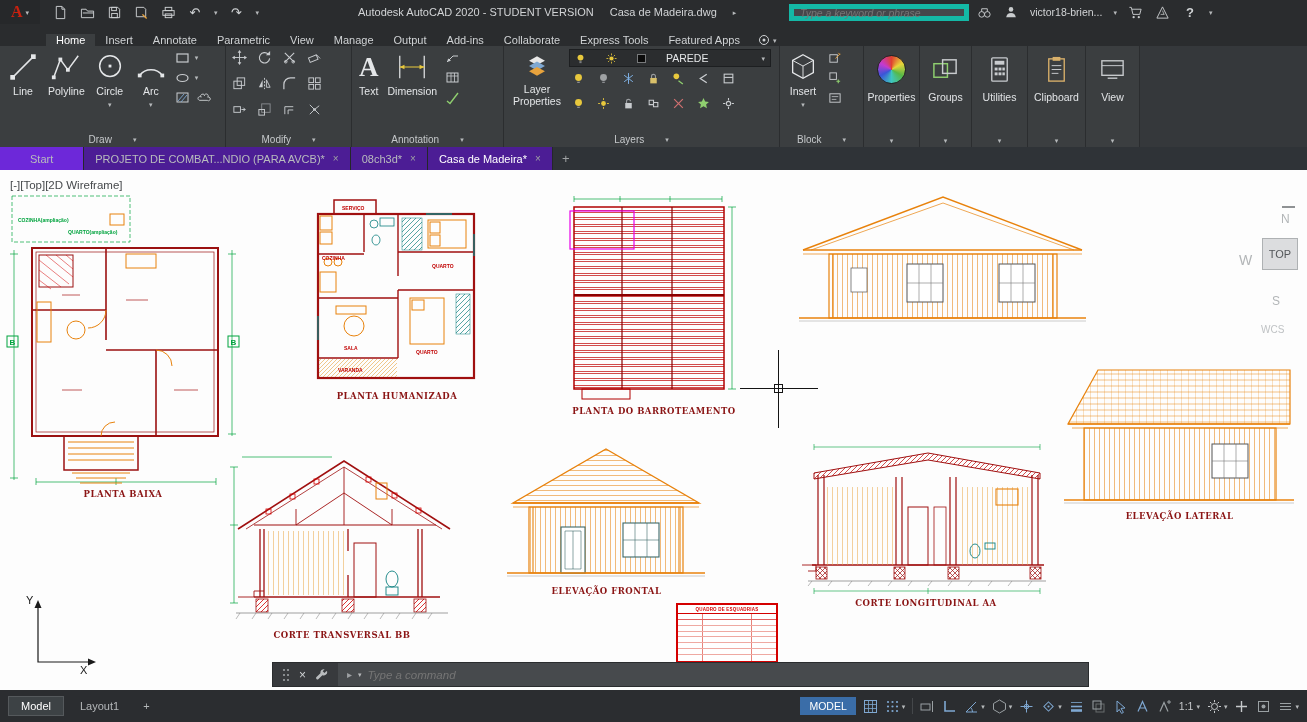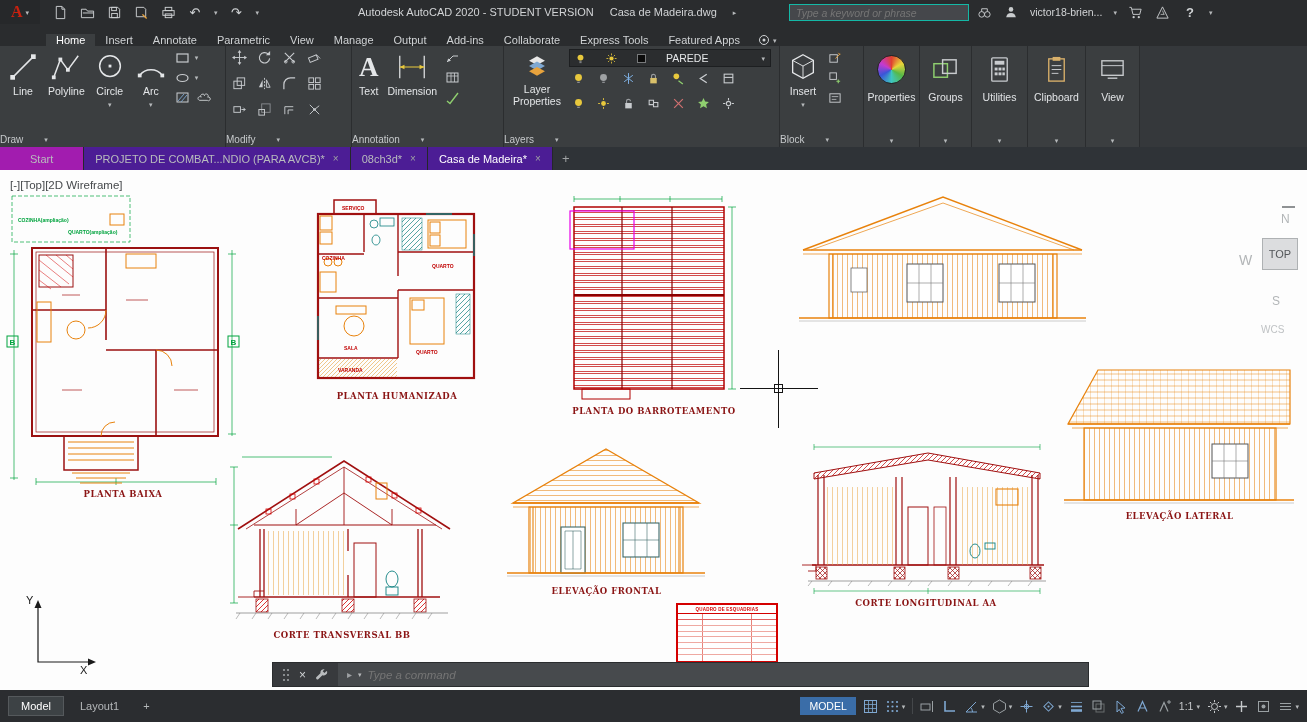--- a/index.html
+++ b/index.html
@@ -7,51 +7,51 @@
 #app{position:relative;width:1307px;height:722px;overflow:hidden;background:#2a2c2e;font-family:"Liberation Sans",sans-serif}
 svg{display:block}
 .caret{font-size:7px;color:#b6b9bb;line-height:1}
 
 .titlebar{position:absolute;left:0;top:0;width:100%;height:24px;background:#2a2c2e;display:flex;align-items:center;color:#cfd2d4;font-size:11px}
 .logo{width:40px;height:24px;background:#26282a;display:flex;align-items:center;justify-content:center;gap:3px;cursor:pointer}
 .logo-a{color:#c8210f;font-family:"Liberation Serif",serif;font-weight:700;font-size:16px;line-height:1}
 .qat{display:flex;align-items:center;gap:11px;margin-left:12px}
 .qi{width:16px;height:16px;display:flex;align-items:center;justify-content:center;cursor:pointer;color:#cfd2d4;font-size:13px}
 .tb-title{position:absolute;left:358px;top:0;height:24px;display:flex;gap:16px;align-items:center;white-space:nowrap;color:#d2d4d6}
-.search{position:absolute;left:789px;top:4px;width:180px;height:17px;background:#45474b;border:1px solid #14b8a6;display:flex;align-items:center}
+.search{position:absolute;left:789px;top:4px;width:180px;height:17px;background:#45474b;border:5px solid #14b8a6;display:flex;align-items:center}
 .search input{flex:1;background:transparent;border:none;outline:none;color:#a9acae;font-style:italic;font-size:10.5px;padding:0 6px;font-family:"Liberation Sans",sans-serif}
 .tb-icons{position:absolute;left:976px;top:0;height:24px;display:flex;align-items:center;gap:11px}
 .username{max-width:96px;overflow:hidden;white-space:nowrap;font-size:10.5px;color:#d2d4d6}
 
 .rtabs{position:absolute;left:0;top:24px;width:100%;height:22px;background:#2a2c2e;display:flex;align-items:flex-end;padding-left:46px;font-size:11px;color:#d0d3d5}
 .rtab{display:flex;align-items:center;padding:0 10px;cursor:pointer}
 .rtab.active{background:#3b3e40;color:#fff}
 .rtab-extra{display:flex;align-items:center;gap:3px;margin-left:8px;color:#cfd2d4;cursor:pointer}
 
 .ribbon{position:absolute;left:0;top:46px;width:100%;height:101px;background:#3b3e40;display:flex}
 .rpanel{height:101px;background:#3b3e40;border-right:1px solid #2b2d2f;display:flex;flex-direction:column;flex:none}
 .rp-body{flex:1;display:flex;padding:3px 4px 0;gap:3px}
-.rp-label{height:16px;display:flex;align-items:center;justify-content:flex-start;gap:21px;font-size:10px;color:#c6c9cb;cursor:pointer}
+.rp-label{height:16px;display:flex;align-items:center;justify-content:center;gap:21px;font-size:10px;color:#c6c9cb;cursor:pointer}
 .bigbtn{display:flex;flex-direction:column;align-items:center;gap:3px;padding:2px 3px;color:#e4e6e8;font-size:10.5px;cursor:pointer;text-align:center;line-height:1.1}
 .mini{width:19px;height:17px;display:flex;align-items:center;justify-content:center;cursor:pointer;color:#c9cccf}
 .minicol{display:flex;flex-direction:column;gap:3px;justify-content:flex-start}
 .minigrid{display:grid;grid-template-columns:repeat(4,24px);grid-auto-rows:25px;gap:1px;align-content:start}
 .layerwrap{display:flex;flex-direction:column;gap:3px}
 .layercombo{height:18px;width:202px;background:#2b2d2f;border:1px solid #1d1f21;display:flex;align-items:center;gap:20px;padding:0 5px;color:#e6e8ea;font-size:10.5px;cursor:pointer}
 .layercombo .flex1{flex:1}
 .swatch{width:9px;height:9px;background:#0b0b0b;border:1px solid #77797b}
 .layerminis{display:grid;grid-template-columns:repeat(7,24px);grid-auto-rows:24px;gap:1px}
 .tile{width:56px;display:flex;flex-direction:column;align-items:center;padding-top:9px;gap:7px;font-size:10.5px;color:#e2e4e6;position:relative;cursor:pointer}
 .tcaret{position:absolute;bottom:3px;left:50%;transform:translateX(-50%)}
 .colorwheel{width:29px;height:29px;border-radius:50%;background:conic-gradient(#e04030,#e8d53a,#57b846,#3ec6c0,#3a55d8,#c43ad0,#e04030);border:1px solid #222}
 .rib-rest{flex:1;background:#35383b}
 
 .ftabs{position:absolute;left:0;top:147px;width:100%;height:23px;background:#2f3337;display:flex;align-items:stretch;font-size:11px;color:#b9bcbe}
 .ftab{display:flex;align-items:center;gap:8px;padding:0 11px;border-right:1px solid #24272a;cursor:pointer;background:#4c1d95;white-space:nowrap}
-.ftab.start{background:#a21caf;padding:0 30px}
+.ftab.start{background:#6d28d9;padding:0 30px}
 .ftab.active{background:#4c1d95;color:#fff}
 .ftab .x{color:#9fa2a4;font-size:10px;cursor:pointer}
 .ftab-plus{width:26px;display:flex;align-items:center;justify-content:center;color:#9fa2a4;cursor:pointer;font-size:13px}
 
 .canvas{position:absolute;left:0;top:170px;width:1307px;height:520px;background:#fdfdfd}
 .vp-controls{position:absolute;left:10px;top:9px;font-size:11.5px;color:#46494c;display:flex}
 .vp-controls span{cursor:pointer}
 .dwg{position:absolute}
 .cap{margin-top:3px;text-align:center;font-family:"DejaVu Serif",serif;font-weight:700;font-size:8.5px;letter-spacing:.5px;color:#8b1515;white-space:nowrap}
 

